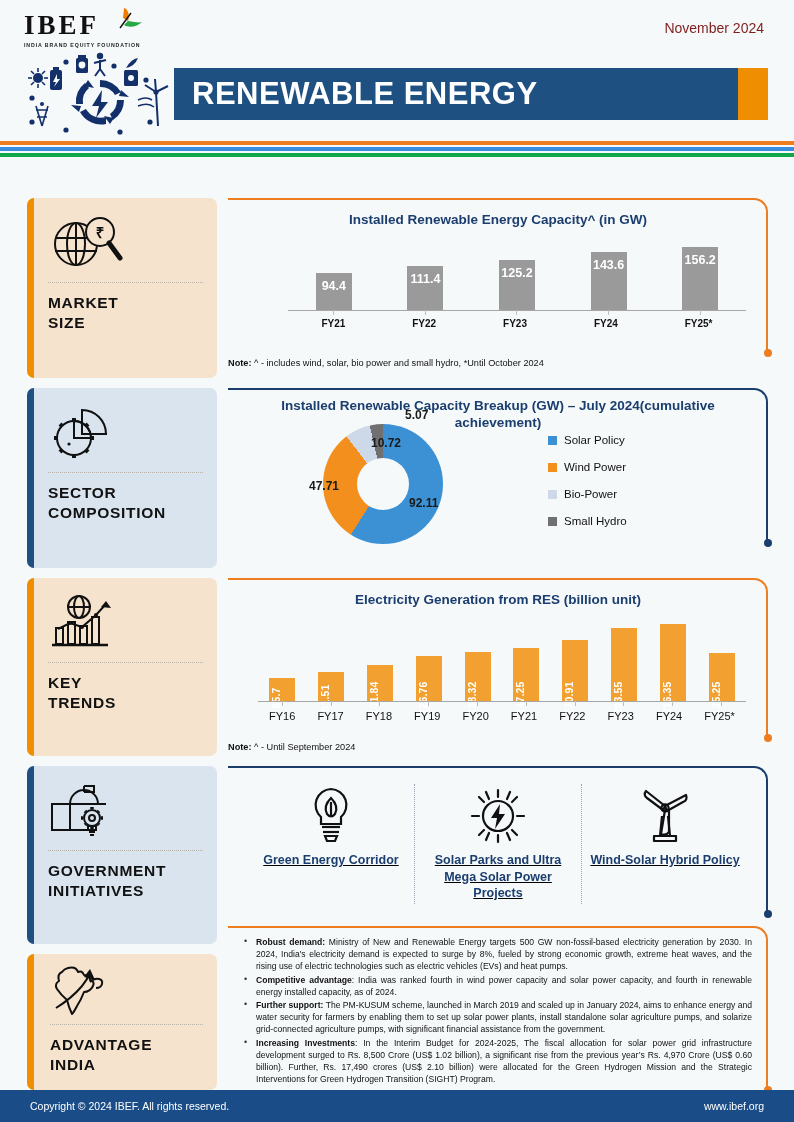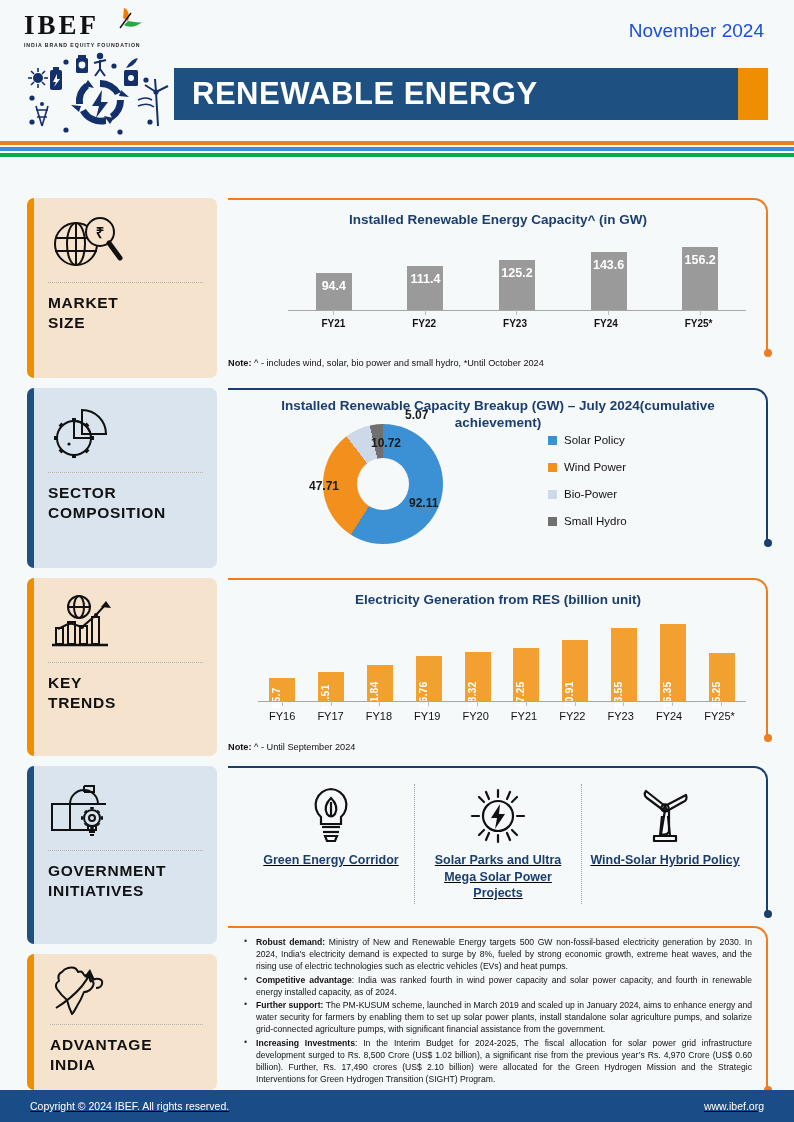--- a/index.html
+++ b/index.html
@@ -17,21 +17,21 @@
   .header { position:relative; height:104px; background:#f6f9fa; }
 
   .logo-wrap { position:absolute; left:24px; top:12px; width:150px; }
   .logo-row { display:flex; align-items:flex-start; }
   .logo-ibef { font-family:"Liberation Serif", serif; font-size:27px; font-weight:700;
                letter-spacing:3px; color:#111; line-height:1; }
   .logo-kite { margin-left:2px; margin-top:-6px; }
   .logo-sub { font-size:5.2px; letter-spacing:0.9px; color:#222; margin-top:3px; font-weight:600; }
   .logo-cluster { margin-top:4px; margin-left:2px; }
 
-  .month { position:absolute; right:30px; top:20px; font-size:19px; color:#1d4ed8; }
+  .month { position:absolute; right:30px; top:20px; font-size:14px; color:#7f1d1d; }
 
   .titlebar { position:absolute; left:174px; top:68px; width:594px; height:52px; display:flex; }
   .titlebar .bluebox { flex:1; background:#1e5181; display:flex; align-items:center; }
   .titlebar .bluebox h1 {
     color:#ffffff; font-size:31px; font-weight:700; letter-spacing:0.5px;
     padding-left:18px; font-family:"Liberation Sans", sans-serif;
   }
   .titlebar .orangebox { width:30px; background:#ef8e00; }
 
   .stripes { position:absolute; left:0; top:141px; width:100%; }
@@ -159,21 +159,21 @@
   }
   .bullets li:before {
     content:"•"; position:absolute; left:2px; top:-1px; font-size:9px; color:#333;
   }
   .bullets b { font-weight:700; }
 
   
   .footer {
     position:absolute; left:0; bottom:0; width:794px; height:32px;
     background:#1a4d87; display:flex; align-items:center;
-    justify-content:space-between; padding:0 30px;text-decoration:underline;
+    justify-content:space-between; padding:0 30px;
   }
   .footer span { color:#ffffff; font-size:10.5px; }
 </style>
 </head>
 <body>
 
 <div class="header">
 
   <div class="logo-wrap">
     <div class="logo-row">

